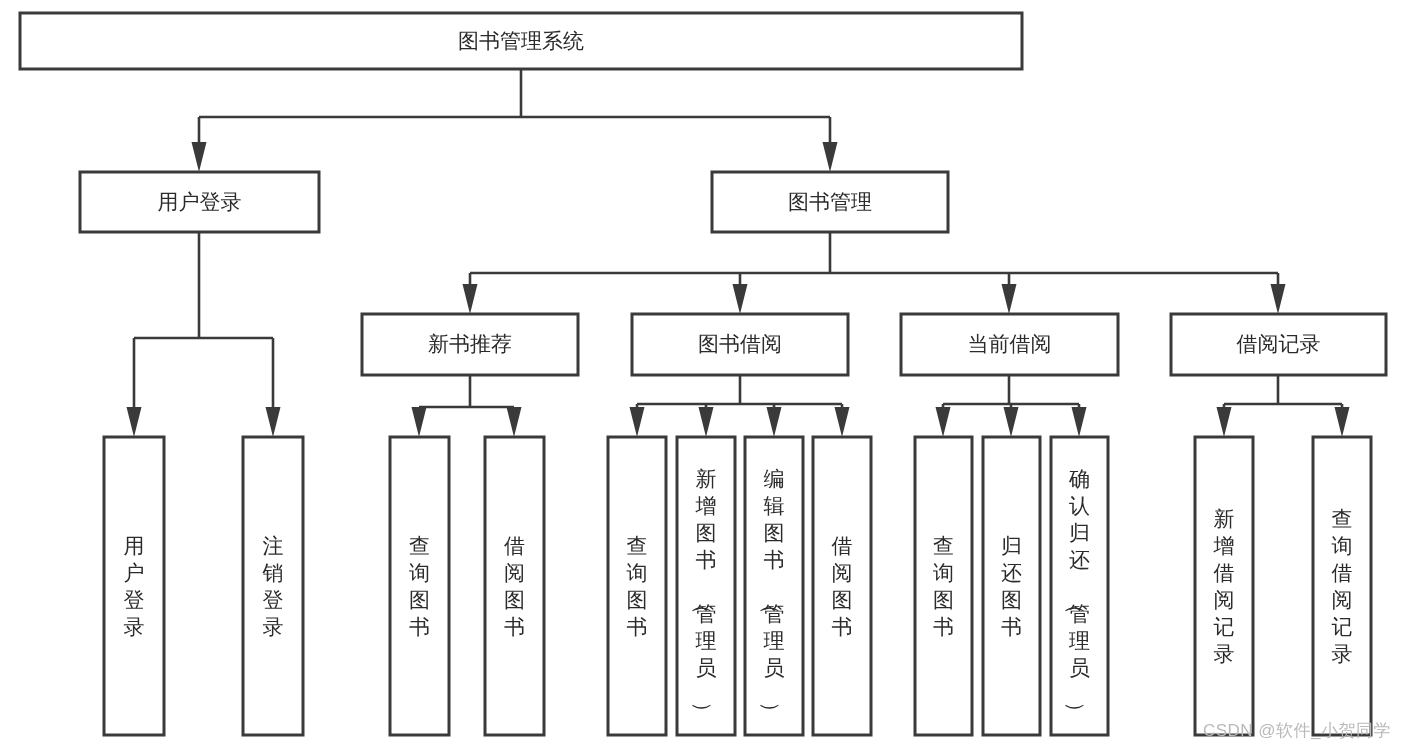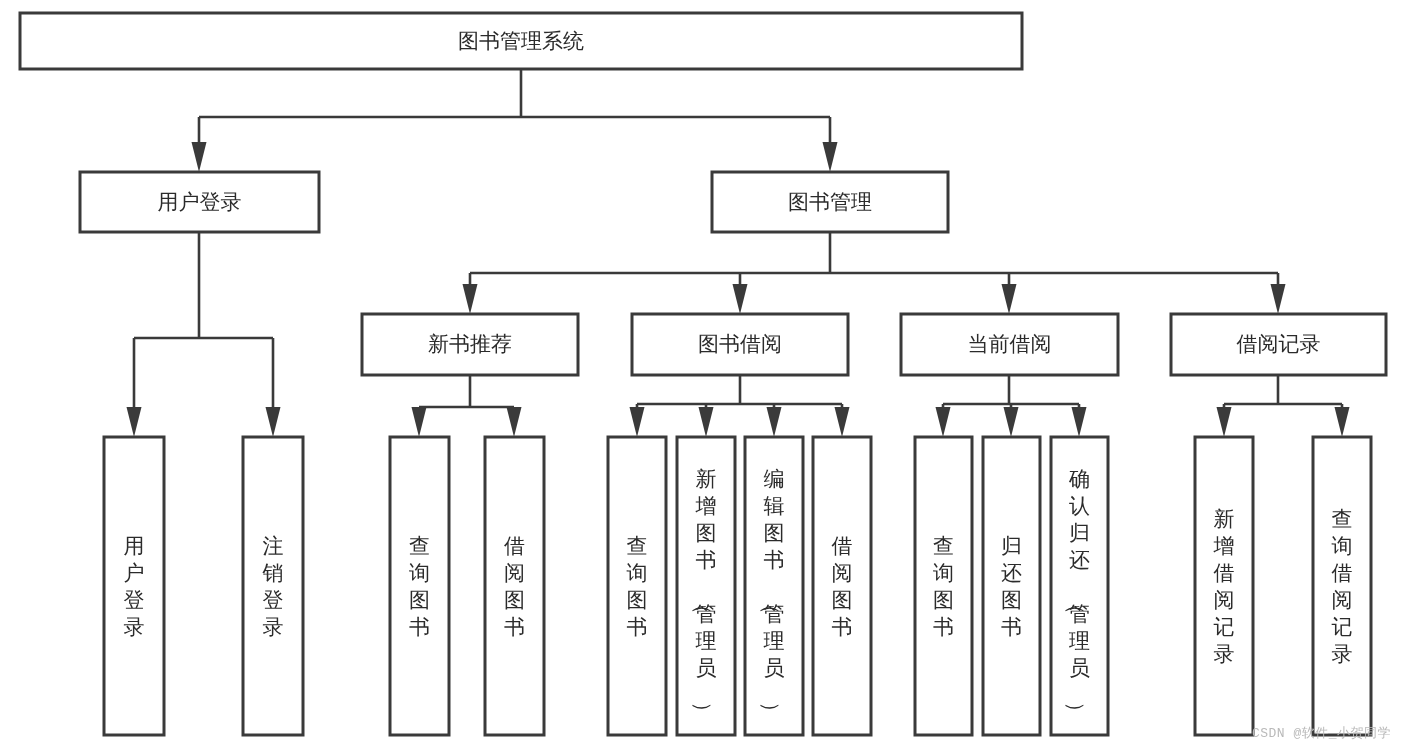--- a/index.html
+++ b/index.html
@@ -51,22 +51,22 @@
   .node-label-v {
     font-family: "Liberation Sans", "DejaVu Sans", sans-serif;
     font-size: 21px;
     fill: #2b2b2b;
     text-anchor: middle;
   }
   .watermark {
     position: absolute;
     right: 14px;
     bottom: 5px;
-    font-family: Liberation Mono, monospace;
-    font-size: 13px;
+    font-family: Liberation Sans, sans-serif;
+    font-size: 17px;
     color: #b9b9b9;
     letter-spacing: 0.5px;
     white-space: nowrap;
     user-select: none;
   }
 </style>
 </head>
 <body>
 
 <div id="diagram-root">

